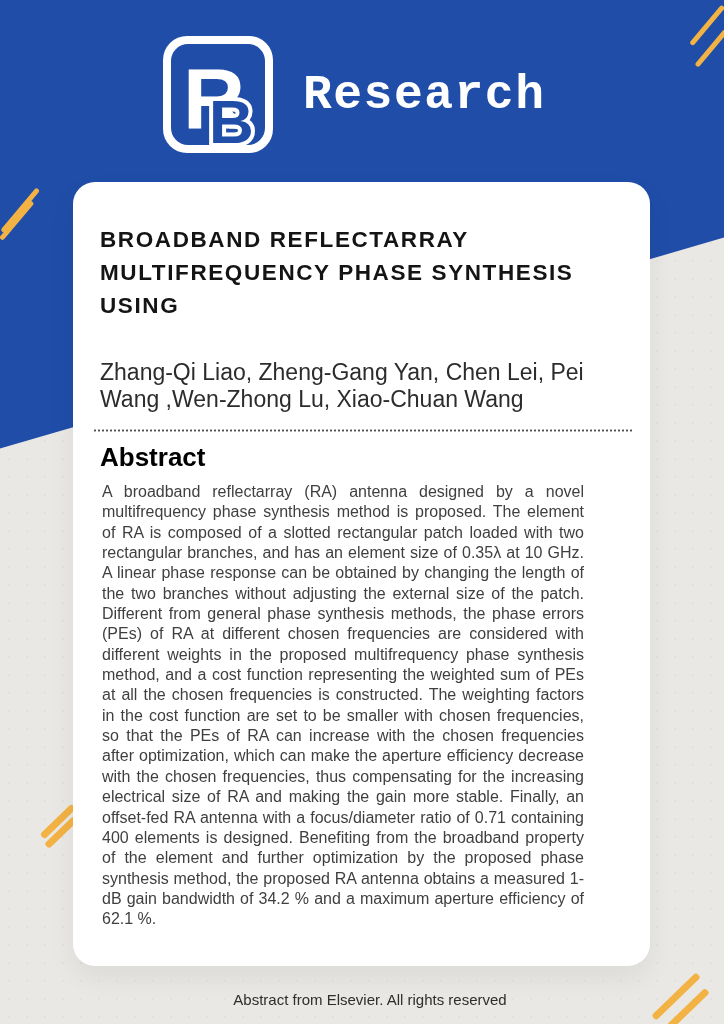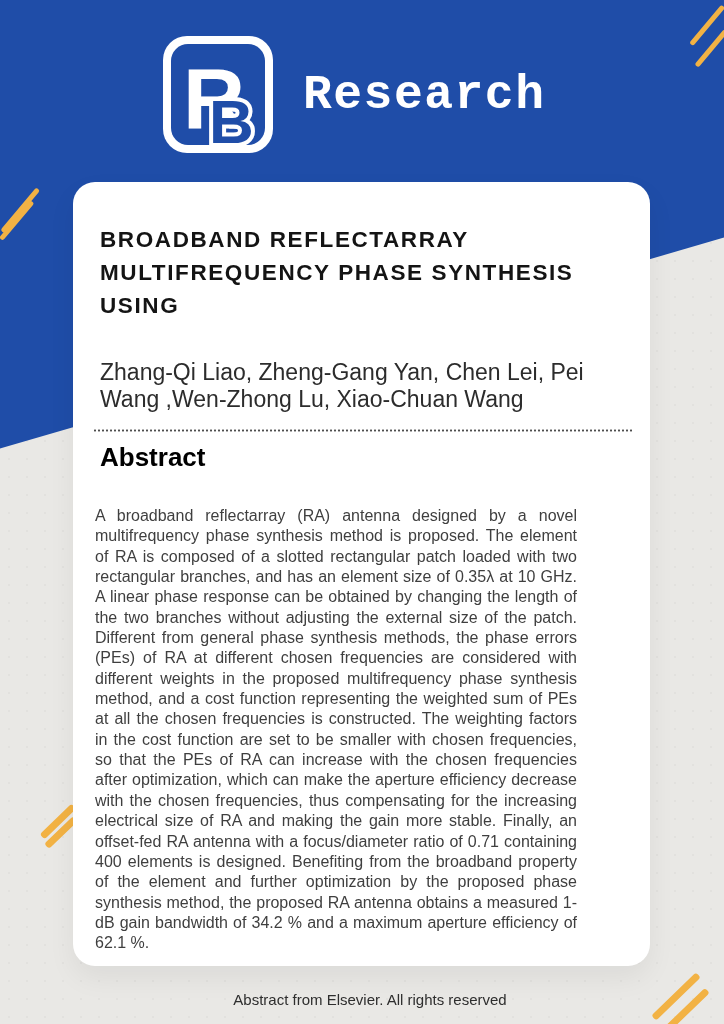--- a/index.html
+++ b/index.html
@@ -98,28 +98,27 @@
   .abstract-heading {
     position: absolute;
     left: 27px; top: 260px;
     color: #000000;
     font-weight: bold;
     font-size: 26px;
   }
 
   .abstract-text {
     position: absolute;
-    left: 22px; top: 300px;
+    left: 29px; top: 300px;
     width: 482px;
     color: #3f3f3f;
     font-size: 16px;
     line-height: 20.35px;
     text-align: justify;
     text-align-last: left;
-    margin-top: 24px;
   }
 
   .footer-note {
     position: absolute;
     left: 0; top: 991px;
     width: 724px;
     text-align: center;
     color: #2e2e2e;
     font-size: 15px;
     z-index: 2;

